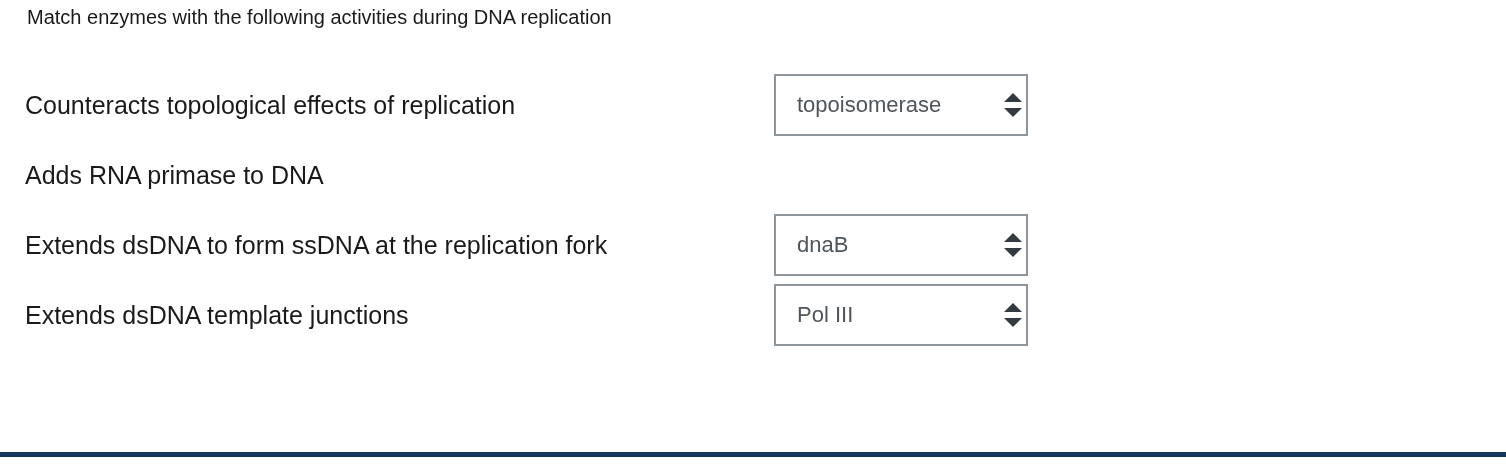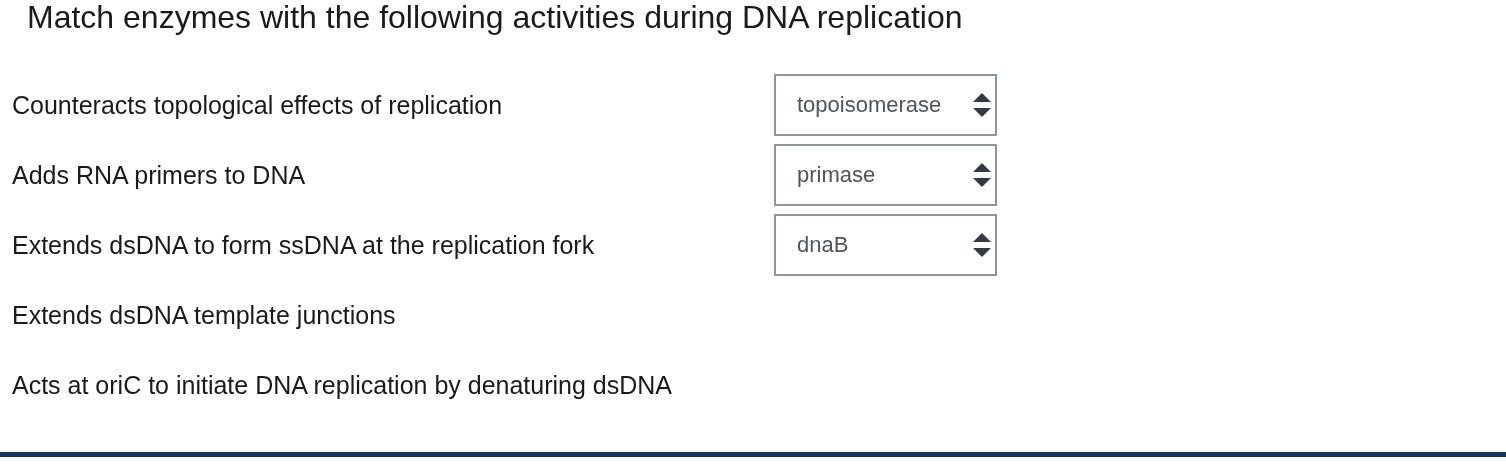--- a/index.html
+++ b/index.html
@@ -8,49 +8,49 @@
     width:1506px;
     height:472px;
     background:var(--background,#ffffff);
     font-family:"Liberation Sans", sans-serif;
     overflow:hidden;
   }
   .title{
     position:absolute;
     left:27px;
     top:2px;
-    font-size:32px;
+    font-size:20px;
     line-height:30px;
     color:var(--label-text,#1a1a1a);
     white-space:nowrap;
   }
   .rows{
     position:absolute;
     left:0;
     top:70px;
     width:100%;
   }
   .row{
     position:relative;
     height:70px;
   }
   .row .label{
     position:absolute;
-    left:12px;
+    left:25px;
     top:50%;
     transform:translateY(-50%);
     font-size:25px;
     color:var(--label-text,#1a1a1a);
     white-space:nowrap;
   }
   .select{
     position:absolute;
     left:774px;
     top:4px;
-    width:223px;
+    width:254px;
     height:62px;
     box-sizing:border-box;
     border:2px solid var(--select-border,#8e959c);
     background:#fff;
     display:flex;
     align-items:center;
     padding:0 2px 0 21px;
     cursor:pointer;
   }
   .select-value{
@@ -91,50 +91,49 @@
         <span class="arrow">
           <svg width="22" height="26" viewBox="0 0 22 26">
               <path fill="#333a41" d="M11 1 L20 10 H2 Z"></path>
               <path fill="#333a41" d="M11 25 L2 16 H20 Z"></path>
             </svg>
         </span>
       </div>
     </div>
 
     <div class="row">
-      <div class="label">Adds RNA primers to DNA</div>
-      <div class="select">
-        <span class="select-value">primase</span>
-        <span class="arrow">
-          <svg width="22" height="26" viewBox="0 0 22 26">
-              <path fill="#333a41" d="M11 1 L20 10 H2 Z"></path>
-              <path fill="#333a41" d="M11 25 L2 16 H20 Z"></path>
-            </svg>
-        </span>
-      </div>
+      <div class="label">Adds RNA primase to DNA</div>
     </div>
 
     <div class="row">
       <div class="label">Extends dsDNA to form ssDNA at the replication fork</div>
       <div class="select">
         <span class="select-value">dnaB</span>
         <span class="arrow">
           <svg width="22" height="26" viewBox="0 0 22 26">
               <path fill="#333a41" d="M11 1 L20 10 H2 Z"></path>
               <path fill="#333a41" d="M11 25 L2 16 H20 Z"></path>
             </svg>
         </span>
       </div>
     </div>
 
     <div class="row">
       <div class="label">Extends dsDNA template junctions</div>
+      <div class="select">
+        <span class="select-value">Pol III</span>
+        <span class="arrow">
+          <svg width="22" height="26" viewBox="0 0 22 26">
+              <path fill="#333a41" d="M11 1 L20 10 H2 Z"></path>
+              <path fill="#333a41" d="M11 25 L2 16 H20 Z"></path>
+            </svg>
+        </span>
+      </div>
     </div>
 
     <div class="row">
-      <div class="label">Acts at oriC to initiate DNA replication by denaturing dsDNA</div>
     </div>
 
   </div>
 
   <div class="divider"></div>
 
 </div>
 
 </body></html>

